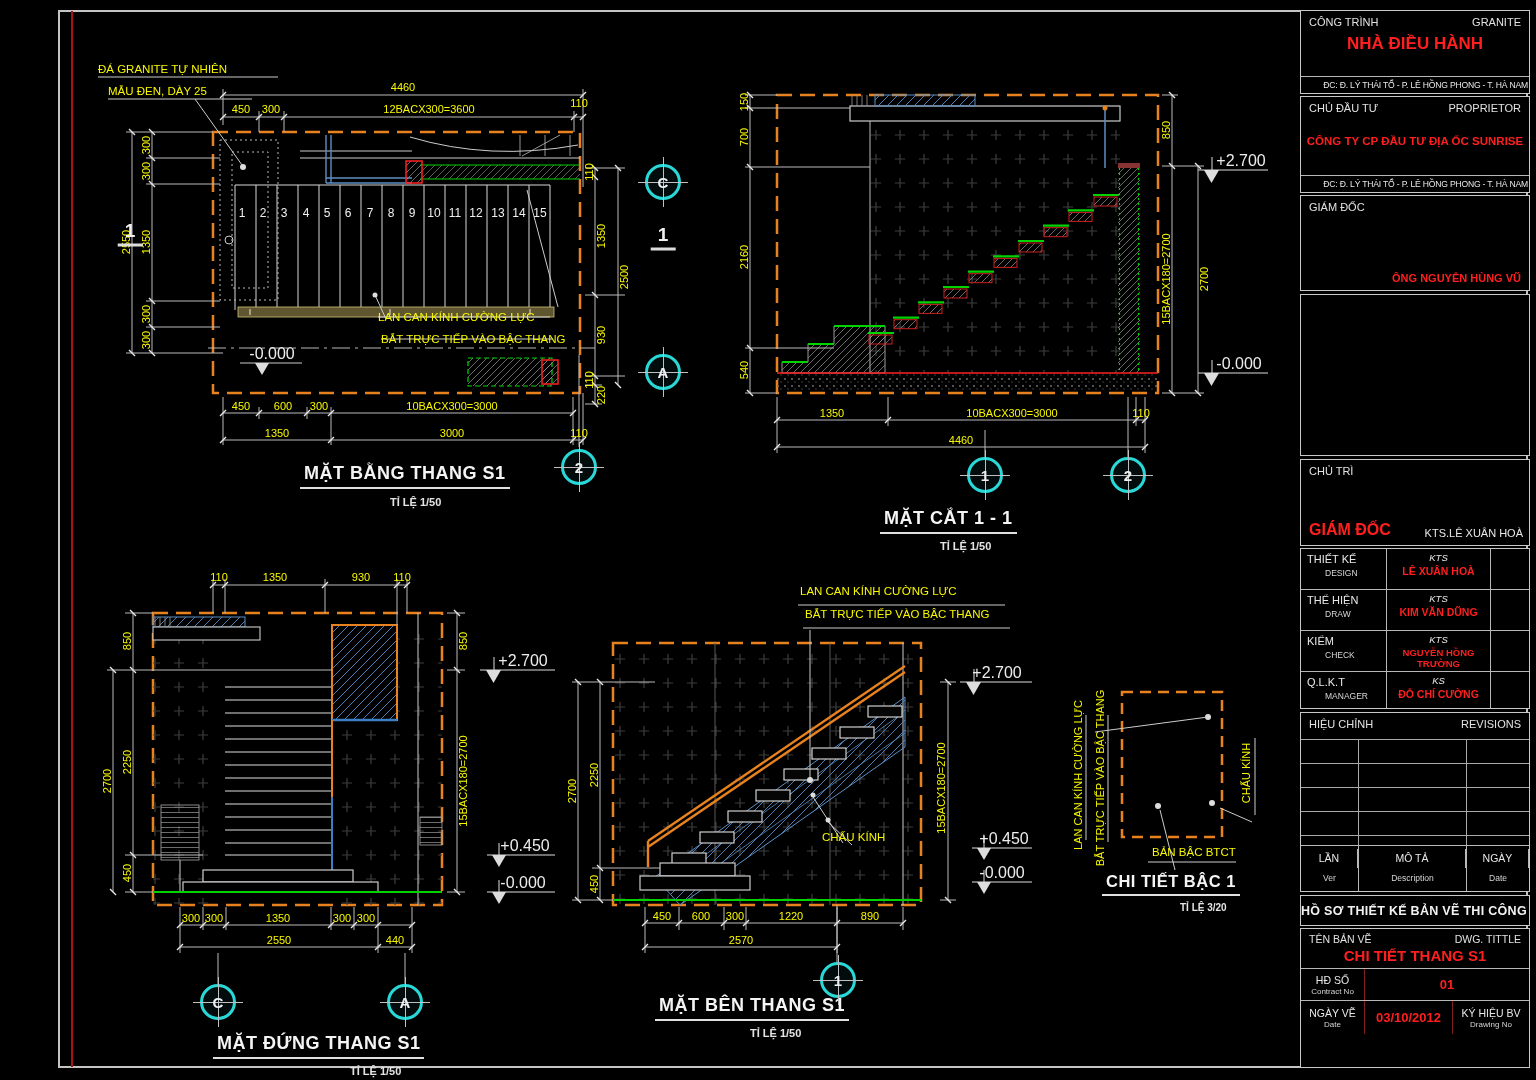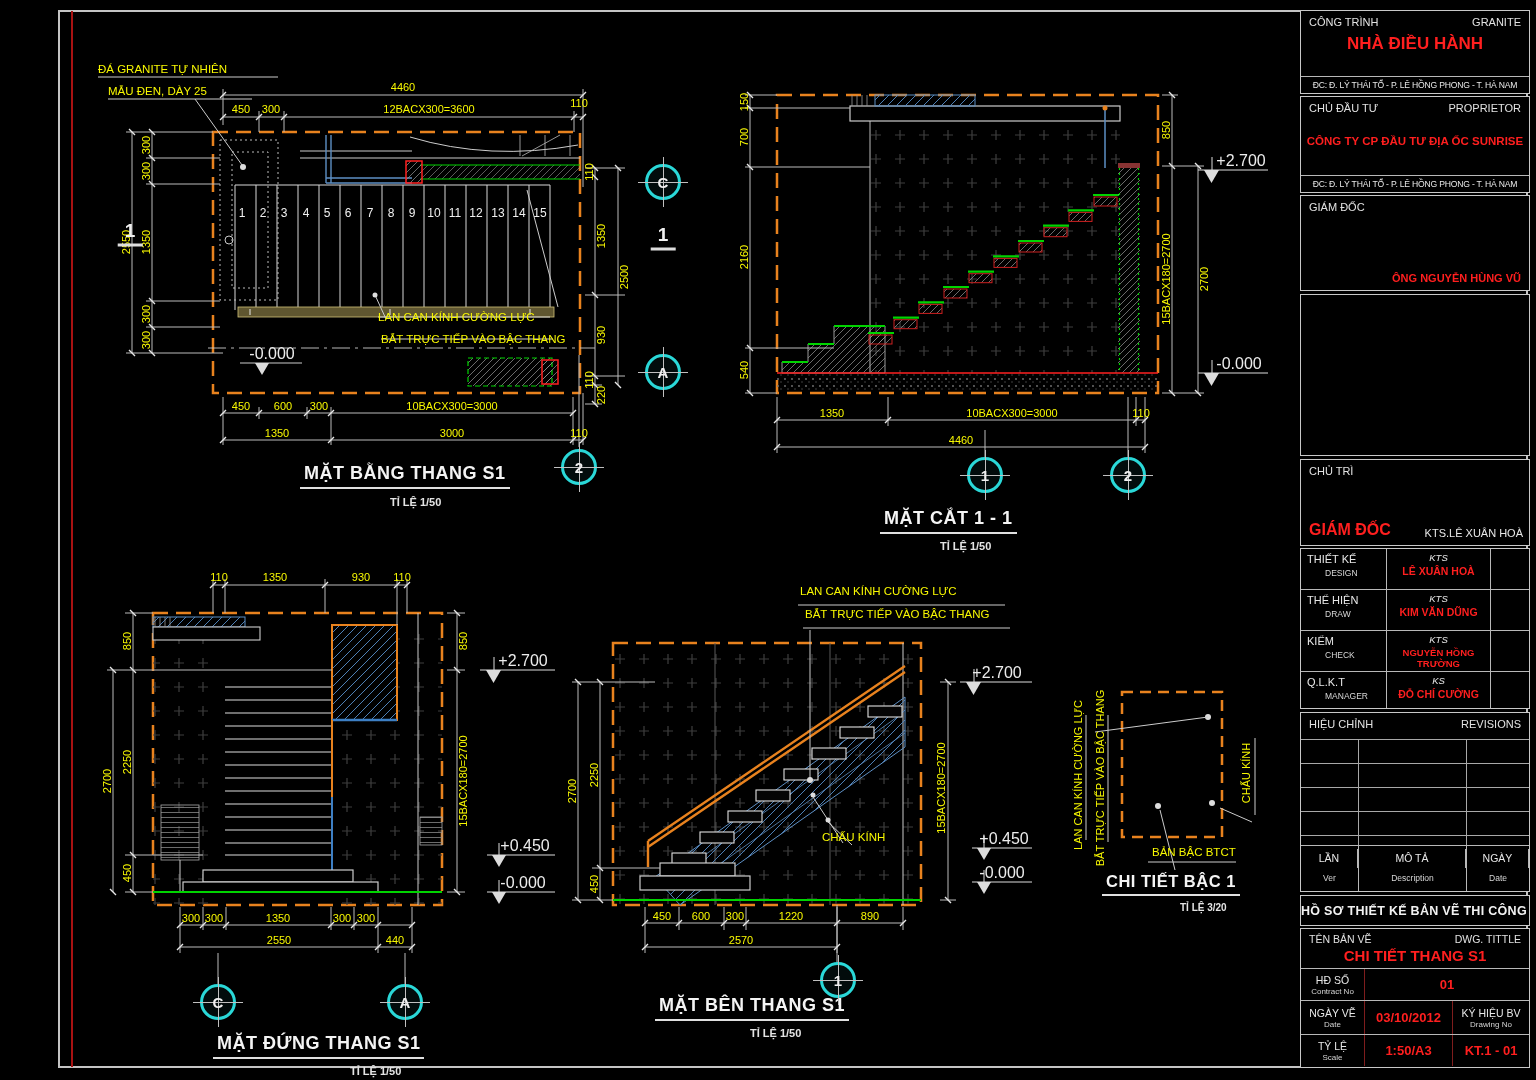--- a/index.html
+++ b/index.html
@@ -25,21 +25,21 @@
       color:#f0f0f0;font-weight:bold;font-size:15px;display:flex;align-items:center;justify-content:center;z-index:5;
       transform:translate(-50%,-50%);}
   .gc::before{content:"";position:absolute;left:50%;top:-10px;height:50px;width:1px;background:#c0c0c0;z-index:-1;}
   .gc::after{content:"";position:absolute;top:50%;left:-10px;width:50px;height:1px;background:#c0c0c0;z-index:-1;}
   
   #tb{position:absolute;left:1300px;top:10px;width:230px;height:1058px;}
   .tbx{position:absolute;left:0;right:0;border:1.5px solid #c8c8c8;background:#000;box-sizing:border-box;overflow:hidden;}
   .tbh{display:flex;justify-content:space-between;padding:5px 8px 0 8px;color:#e2e2e2;font-size:11px;}
   .red{color:#ff1f1f;font-weight:bold;}
   .addr{position:absolute;left:0;right:0;bottom:0;border-top:1px solid #b8b8b8;color:#e8e8e8;font-size:8.6px;
-        letter-spacing:-.2px;text-align:center;padding:3px 1px;white-space:nowrap;}
+        letter-spacing:-.2px;text-align:right;padding:3px 1px;white-space:nowrap;}
   .ctr{position:absolute;left:0;right:0;text-align:center;}
   .prow{display:grid;grid-template-columns:86px 1fr 38px;border-top:1px solid #b8b8b8;height:40px;}
   .prow:first-child{border-top:none;}
   .pc1{border-right:1px solid #b8b8b8;padding:4px 6px;color:#e8e8e8;}
   .pc1 .l1{font-size:11px;} .pc1 .l2{font-size:8.5px;margin-top:3px;color:#d8d8d8;padding-left:18px;}
   .pc2{border-right:1px solid #b8b8b8;text-align:center;padding-top:3px;}
   .pc2 .t{color:#e8e8e8;font-size:9.5px;font-style:italic;} .pc2 .nm{font-size:10.5px;margin-top:2px;}
   .rgrid{position:absolute;left:0;right:0;display:grid;grid-template-columns:58px 1fr 62px;}
   .rgrid div{border-top:1px solid #a8a8a8;border-right:1px solid #a8a8a8;height:23px;}
   .rgrid div:nth-child(3n){border-right:none;}
@@ -602,24 +602,16 @@
         <div class="bcell">
             <span class="bl1">NGÀY VẼ</span>
             <span class="bl2">Date</span>
           </div>
         <div class="bcell red" style="font-size:13px;">03/10/2012</div>
         <div class="bcell">
             <span class="bl1">KÝ HIỆU BV</span>
             <span class="bl2">Drawing No</span>
           </div>
       </div>
-      <div class="brow" style="grid-template-columns:64px 88px 1fr;height:31px;">
-        <div class="bcell">
-            <span class="bl1">TỶ LỆ</span>
-            <span class="bl2">Scale</span>
-          </div>
-        <div class="bcell red" style="font-size:13px;">1:50/A3</div>
-        <div class="bcell red" style="font-size:13px;">KT.1 - 01</div>
-      </div>
     </div>
   </div>
 
 </div>
 
 </body></html>

